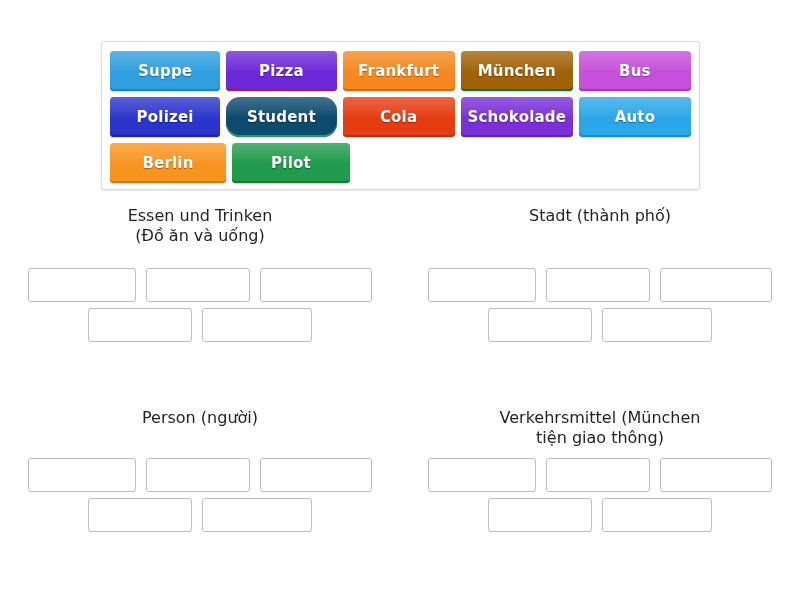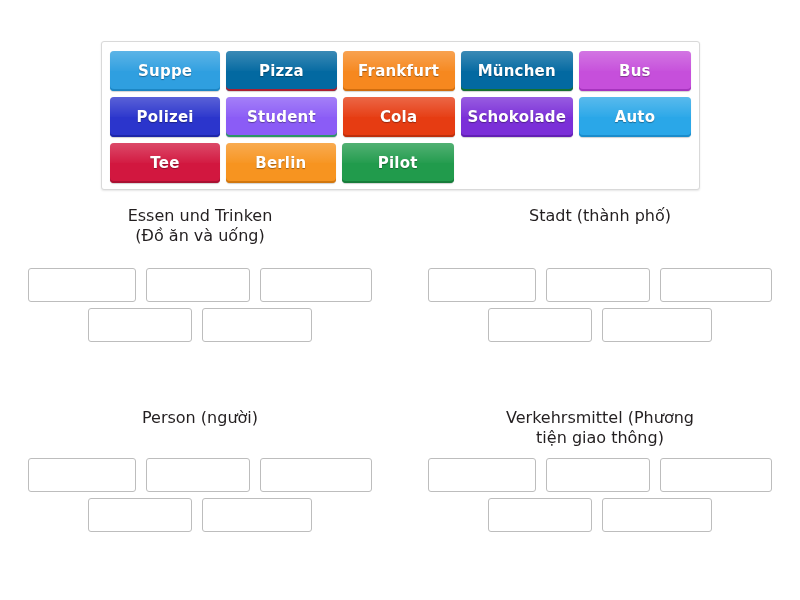--- a/index.html
+++ b/index.html
@@ -124,36 +124,35 @@
 </style>
 </head>
 <body>
 
 <div id="app">
 
   <div class="tile-tray">
 
     <div class="tile-row">
       <div class="tile w-sm" style="background: rgb(47, 159, 224); box-shadow: rgb(28, 134, 196) 0px -2px 0px inset, rgba(0, 0, 0, 0.18) 0px 1px 1px;">Suppe</div>
-      <div class="tile w-sm" style="background: #0369a1; box-shadow: rgb(171, 31, 48) 0px -2px 0px inset, rgba(0, 0, 0, 0.18) 0px 1px 1px;">Pizza</div>
+      <div class="tile w-sm" style="background: #6d28d9; box-shadow: rgb(171, 31, 48) 0px -2px 0px inset, rgba(0, 0, 0, 0.18) 0px 1px 1px;">Pizza</div>
       <div class="tile w-md" style="background: rgb(246, 136, 31); box-shadow: rgb(208, 109, 14) 0px -2px 0px inset, rgba(0, 0, 0, 0.18) 0px 1px 1px;">Frankfurt</div>
-      <div class="tile w-md" style="background: #0369a1; box-shadow: rgb(21, 112, 47) 0px -2px 0px inset, rgba(0, 0, 0, 0.18) 0px 1px 1px;">München</div>
+      <div class="tile w-md" style="background: #a16207; box-shadow: rgb(21, 112, 47) 0px -2px 0px inset, rgba(0, 0, 0, 0.18) 0px 1px 1px;">München</div>
       <div class="tile w-md" style="background: rgb(198, 79, 219); box-shadow: rgb(166, 52, 190) 0px -2px 0px inset, rgba(0, 0, 0, 0.18) 0px 1px 1px;">Bus</div>
     </div>
 
     <div class="tile-row">
       <div class="tile w-sm" style="background: rgb(43, 53, 204); box-shadow: rgb(29, 38, 168) 0px -2px 0px inset, rgba(0, 0, 0, 0.18) 0px 1px 1px;">Polizei</div>
-      <div class="tile w-sm" style="background: #8b5cf6; box-shadow: rgb(43, 151, 100) 0px -2px 0px inset, rgba(0, 0, 0, 0.18) 0px 1px 1px;">Student</div>
+      <div class="tile w-sm" style="background: #0c4a6e; box-shadow: rgb(43, 151, 100) 0px -2px 0px inset, rgba(0, 0, 0, 0.18) 0px 1px 1px; border-radius: 14px;">Student</div>
       <div class="tile w-md" style="background: rgb(230, 60, 18); box-shadow: rgb(189, 47, 12) 0px -2px 0px inset, rgba(0, 0, 0, 0.18) 0px 1px 1px;">Cola</div>
       <div class="tile w-md" style="background: rgb(123, 47, 216); box-shadow: rgb(98, 32, 180) 0px -2px 0px inset, rgba(0, 0, 0, 0.18) 0px 1px 1px;">Schokolade</div>
       <div class="tile w-md" style="background: rgb(42, 167, 232); box-shadow: rgb(26, 140, 203) 0px -2px 0px inset, rgba(0, 0, 0, 0.18) 0px 1px 1px;">Auto</div>
     </div>
 
     <div class="tile-row">
-      <div class="tile w-sm" style="background: rgb(210, 23, 63); box-shadow: rgb(169, 17, 50) 0px -2px 0px inset, rgba(0, 0, 0, 0.18) 0px 1px 1px;">Tee</div>
       <div class="tile w-sm" style="background: rgb(247, 148, 32); box-shadow: rgb(209, 119, 15) 0px -2px 0px inset, rgba(0, 0, 0, 0.18) 0px 1px 1px;">Berlin</div>
       <div class="tile w-md" style="background: rgb(33, 155, 76); box-shadow: rgb(23, 124, 58) 0px -2px 0px inset, rgba(0, 0, 0, 0.18) 0px 1px 1px;">Pilot</div>
       <div class="tile-spacer"></div>
       <div class="tile-spacer"></div>
     </div>
 
   </div>
 
   <div class="groups">
 
@@ -198,21 +197,21 @@
         <div class="slot w3"></div>
       </div>
       <div class="slot-row">
         <div class="slot b1"></div>
         <div class="slot b2"></div>
       </div>
     </div>
 
     <div class="group group-3">
       <div class="group-title">
-        <span>Verkehrsmittel (Phương</span><br>
+        <span>Verkehrsmittel (München</span><br>
         <span>tiện giao thông)</span>
       </div>
       <div class="slot-row">
         <div class="slot w1"></div>
         <div class="slot w2"></div>
         <div class="slot w3"></div>
       </div>
       <div class="slot-row">
         <div class="slot b1"></div>
         <div class="slot b2"></div>

